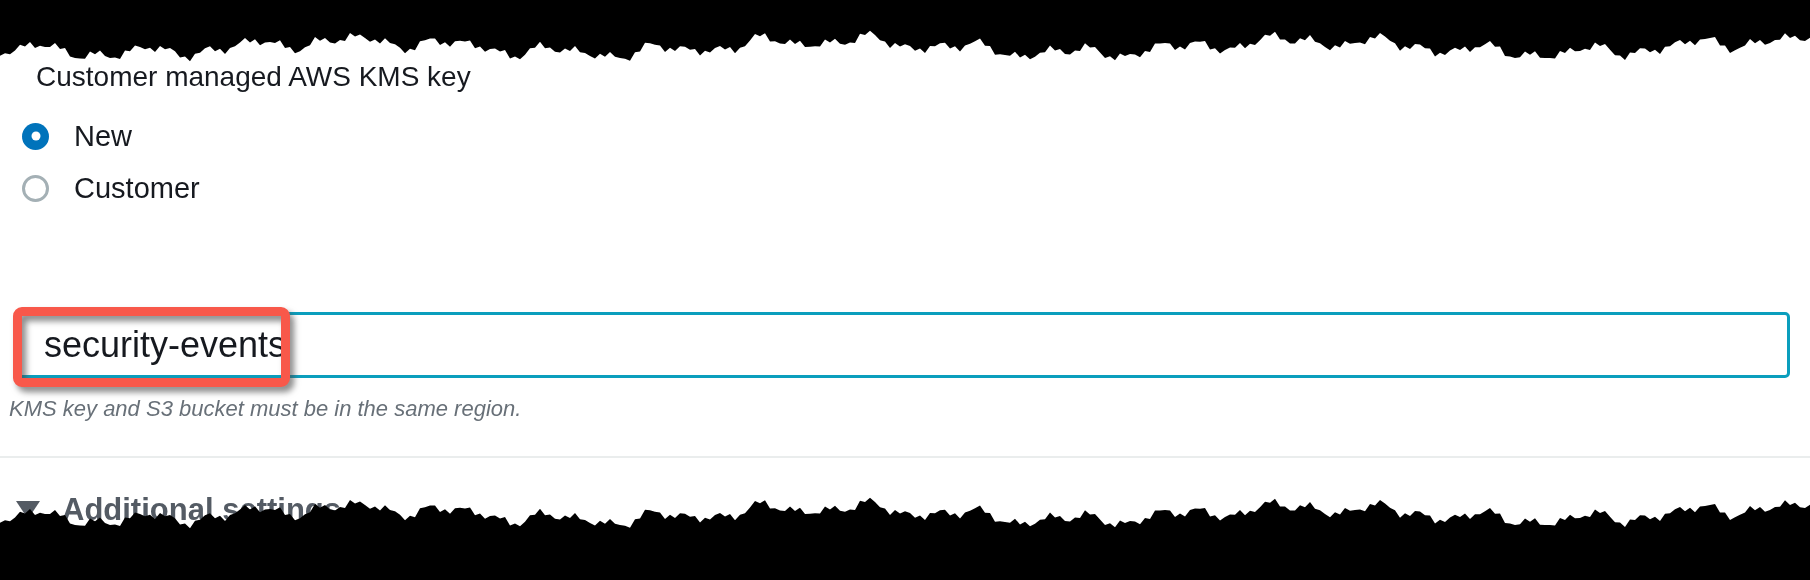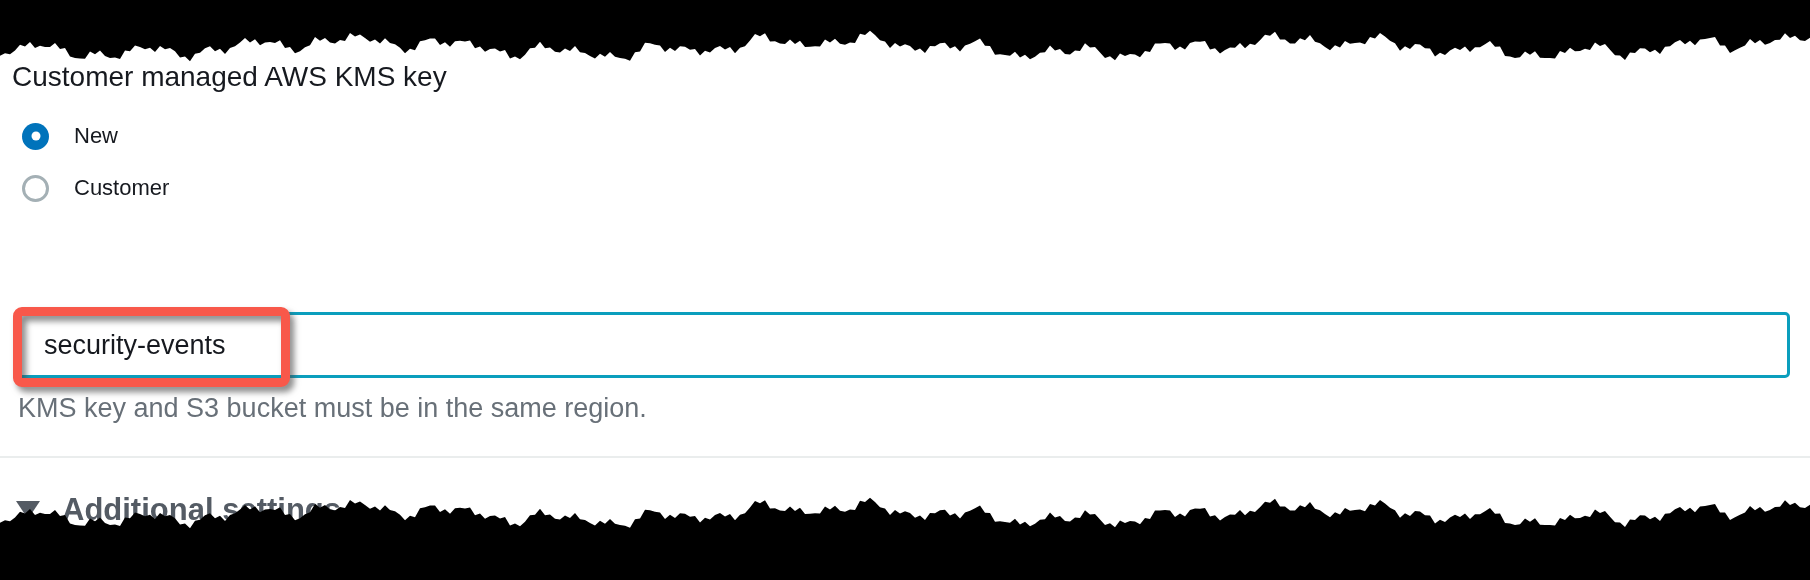--- a/index.html
+++ b/index.html
@@ -11,21 +11,21 @@
     color:#16191f;
     overflow:hidden;
   }
   
   .torn{position:absolute;left:0;width:1810px;z-index:20;pointer-events:none;display:block;}
   .torn-top{top:0;height:80px;}
   .torn-bottom{top:460px;height:120px;}
 
   
   .field-label{
-    position:absolute;left:12px;
+    position:absolute;left:36px;
     font-size:28px;line-height:34px;color:#16191f;
   }
   .lbl-kms{top:60px;}
   .lbl-alias{top:262px;}
 
   
   .radio-row{
     position:absolute;left:22px;
     display:flex;align-items:center;
     height:28px;cursor:pointer;
@@ -41,49 +41,49 @@
   .radio-circle.selected{
     background:#0073bb;border:none;
   }
   .radio-circle.selected::after{
     content:"";position:absolute;
     width:9px;height:9px;border-radius:50%;
     background:#ffffff;
     left:50%;top:50%;transform:translate(-50%,-50%);
   }
   .radio-label{
-    margin-left:25px;font-size:22px;color:#16191f;
+    margin-left:25px;font-size:29px;color:#16191f;
   }
 
   
   .alias-input{
     position:absolute;left:17px;top:312px;
     width:1773px;height:66px;
     box-sizing:border-box;
     border:3px solid #0b9ebd;border-radius:5px;
     background:#ffffff;
     padding:0 0 0 24px;
     font-family:"Liberation Sans", sans-serif;
-    font-size:27px;color:#16191f;
+    font-size:36px;color:#16191f;
     outline:none;
   }
 
   
   .annotation-box{
     position:absolute;left:13px;top:307px;
     width:277px;height:80px;
     box-sizing:border-box;
     border:9px solid #f8584a;border-radius:9px;
     filter:drop-shadow(4px 5px 3px rgba(70,70,70,0.65));
     z-index:10;pointer-events:none;
   }
 
   .help-text{
-    position:absolute;left:18px;top:392px;
-    font-size:27px;line-height:33px;color:#687078;
+    position:absolute;left:9px;top:392px;
+    font-size:22px;line-height:33px;color:#687078;font-style:italic;
   }
 
   .divider{
     position:absolute;left:0;top:456px;
     width:1810px;height:2px;background:#eaeded;
   }
 
   
   .expander{
     position:absolute;left:16px;top:492px;

